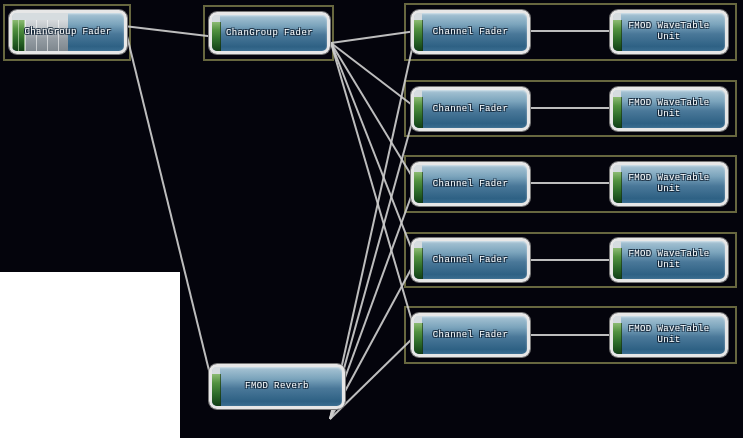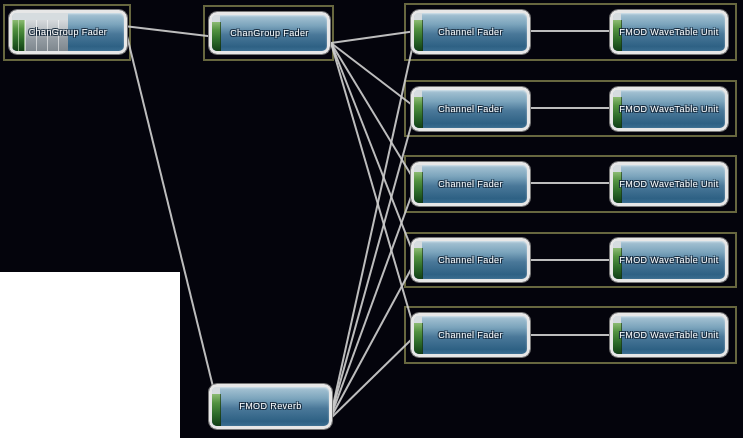--- a/index.html
+++ b/index.html
@@ -1,21 +1,21 @@
 <!DOCTYPE html>
 <html><head>
 <meta charset="utf-8">
 <style>
   html,body{margin:0;padding:0;background:#000;}
   #canvas{
     position:relative;
     width:743px;height:438px;
     background:#04040c;
     overflow:hidden;
-    font-family:Liberation Sans, sans-serif;
+    font-family:Liberation Mono, monospace;
   }
   
   .obox{
     position:absolute;
     border:2px solid #67673f;
     background:transparent;
     box-sizing:border-box;
   }
   
   #edges{position:absolute;left:0;top:0;z-index:2;}
@@ -111,21 +111,21 @@
     <div class="greymeter"></div>
     <span class="label">ChanGroup Fader</span>
   </div>
 
   <div class="node" style="left:209px;top:12px;width:121px;height:42px">
     <div class="metercap"></div>
     <div class="meter"></div>
     <span class="label">ChanGroup Fader</span>
   </div>
 
-  <div class="node" style="left:209px;top:384px;width:123px;height:45px">
+  <div class="node" style="left:209px;top:364px;width:136px;height:45px">
     <div class="metercap"></div>
     <div class="meter"></div>
     <span class="label">FMOD Reverb</span>
   </div>
 
   <div class="node" style="left:411px;top:10px;width:119px;height:44px">
     <div class="metercap"></div>
     <div class="meter"></div>
     <span class="label">Channel Fader</span>
   </div>

